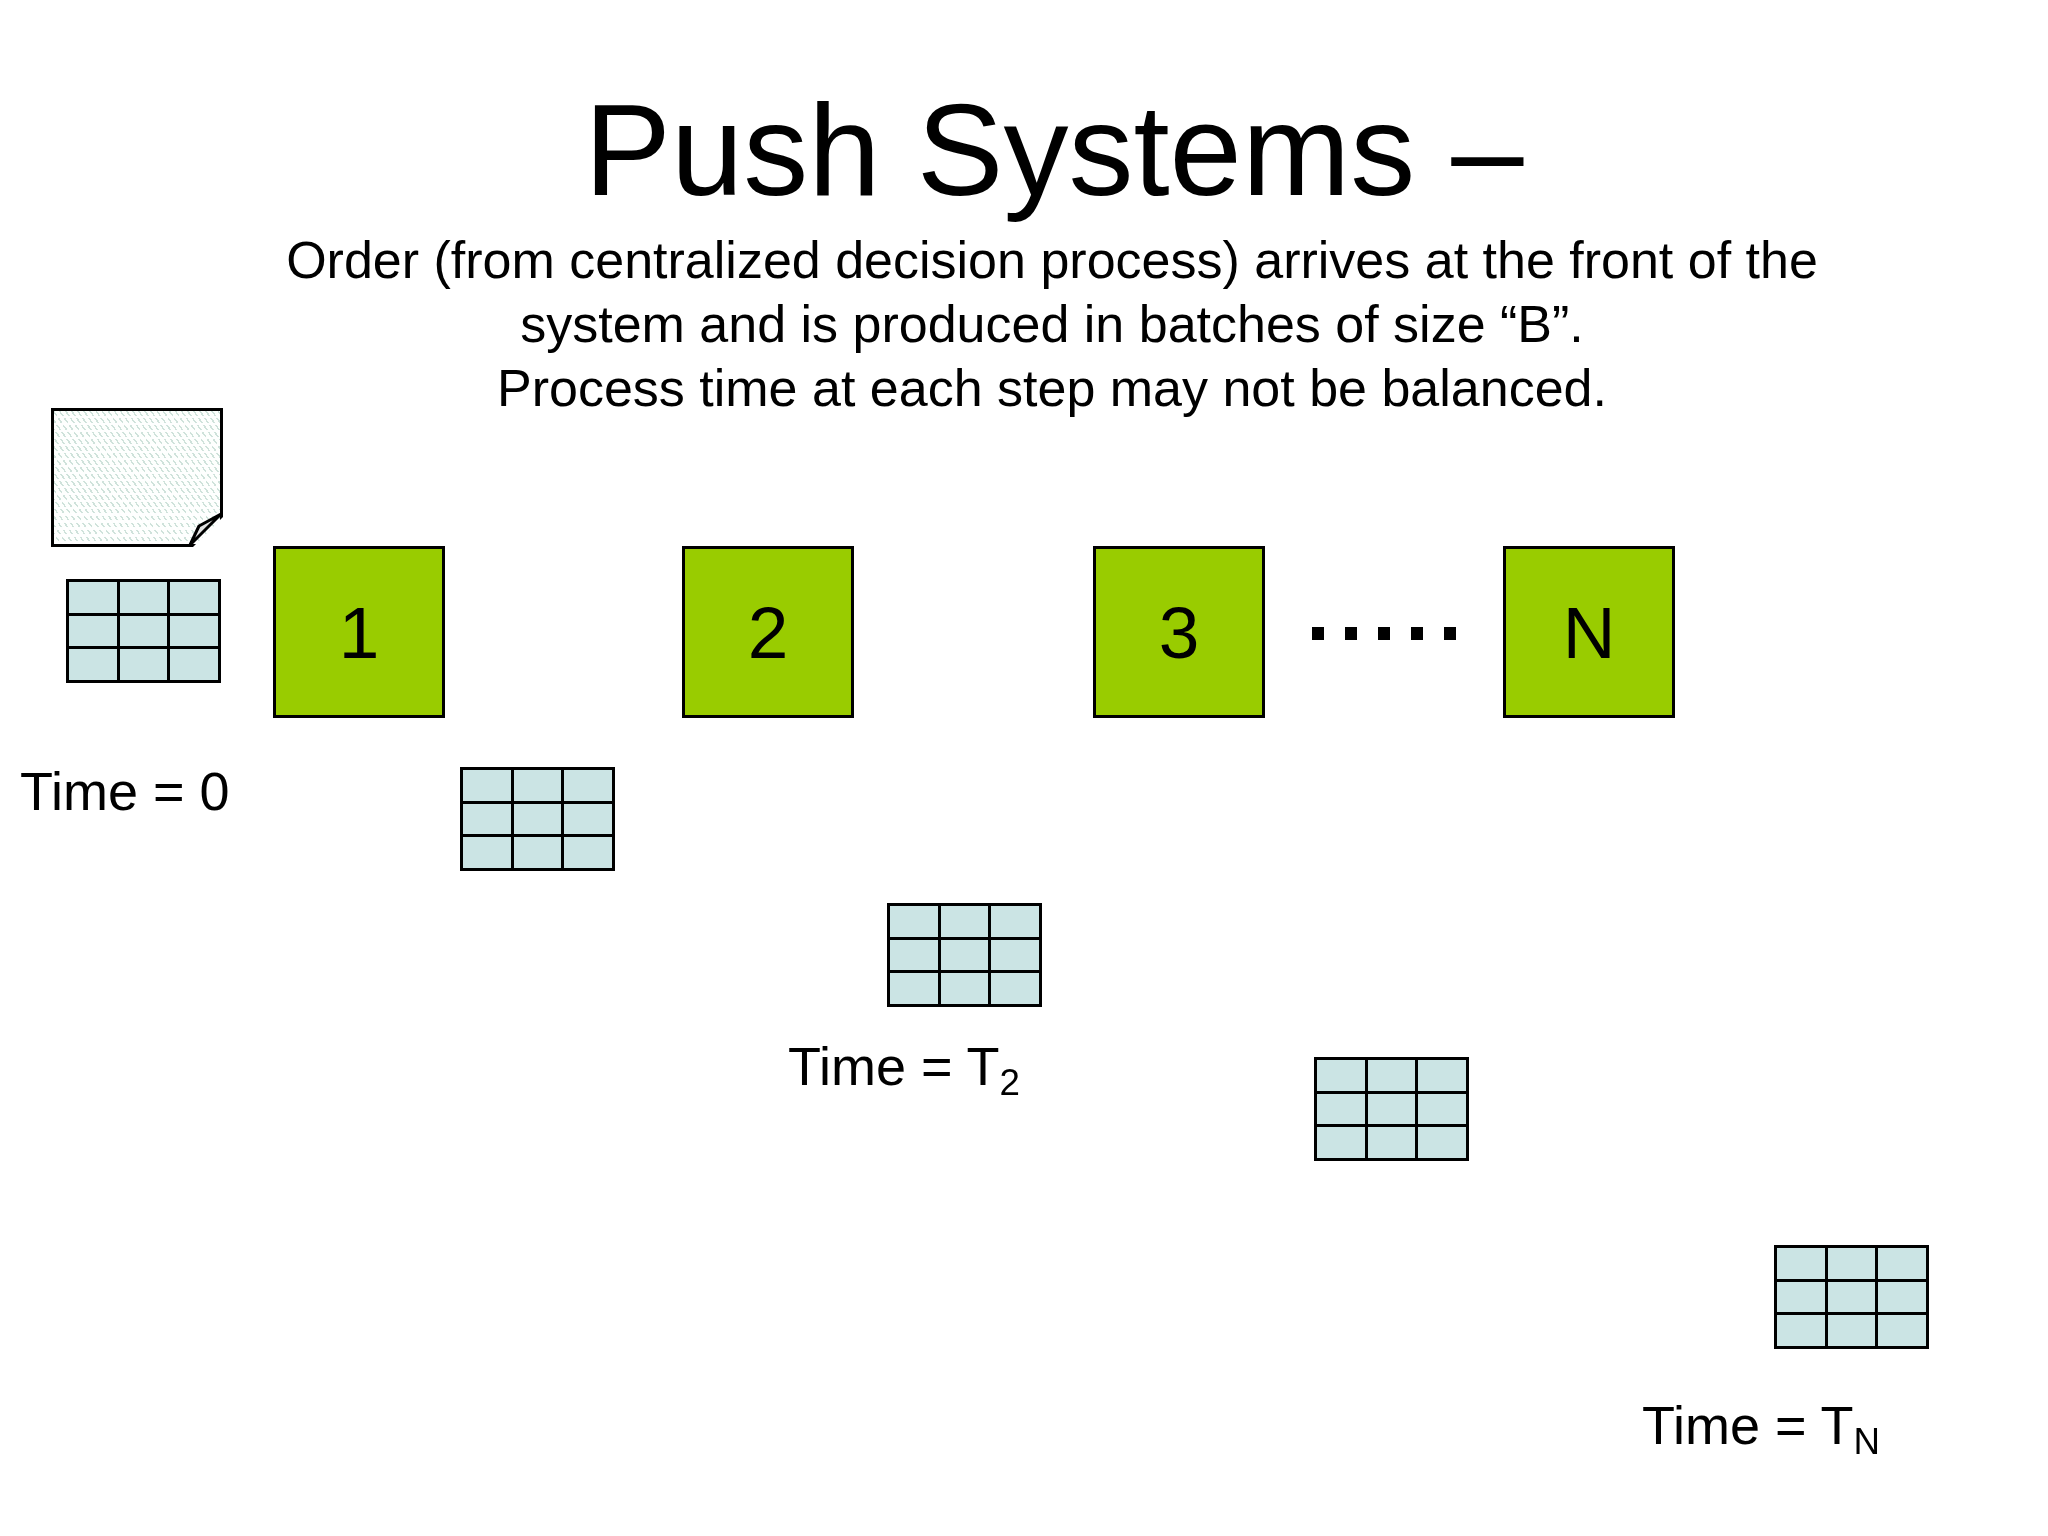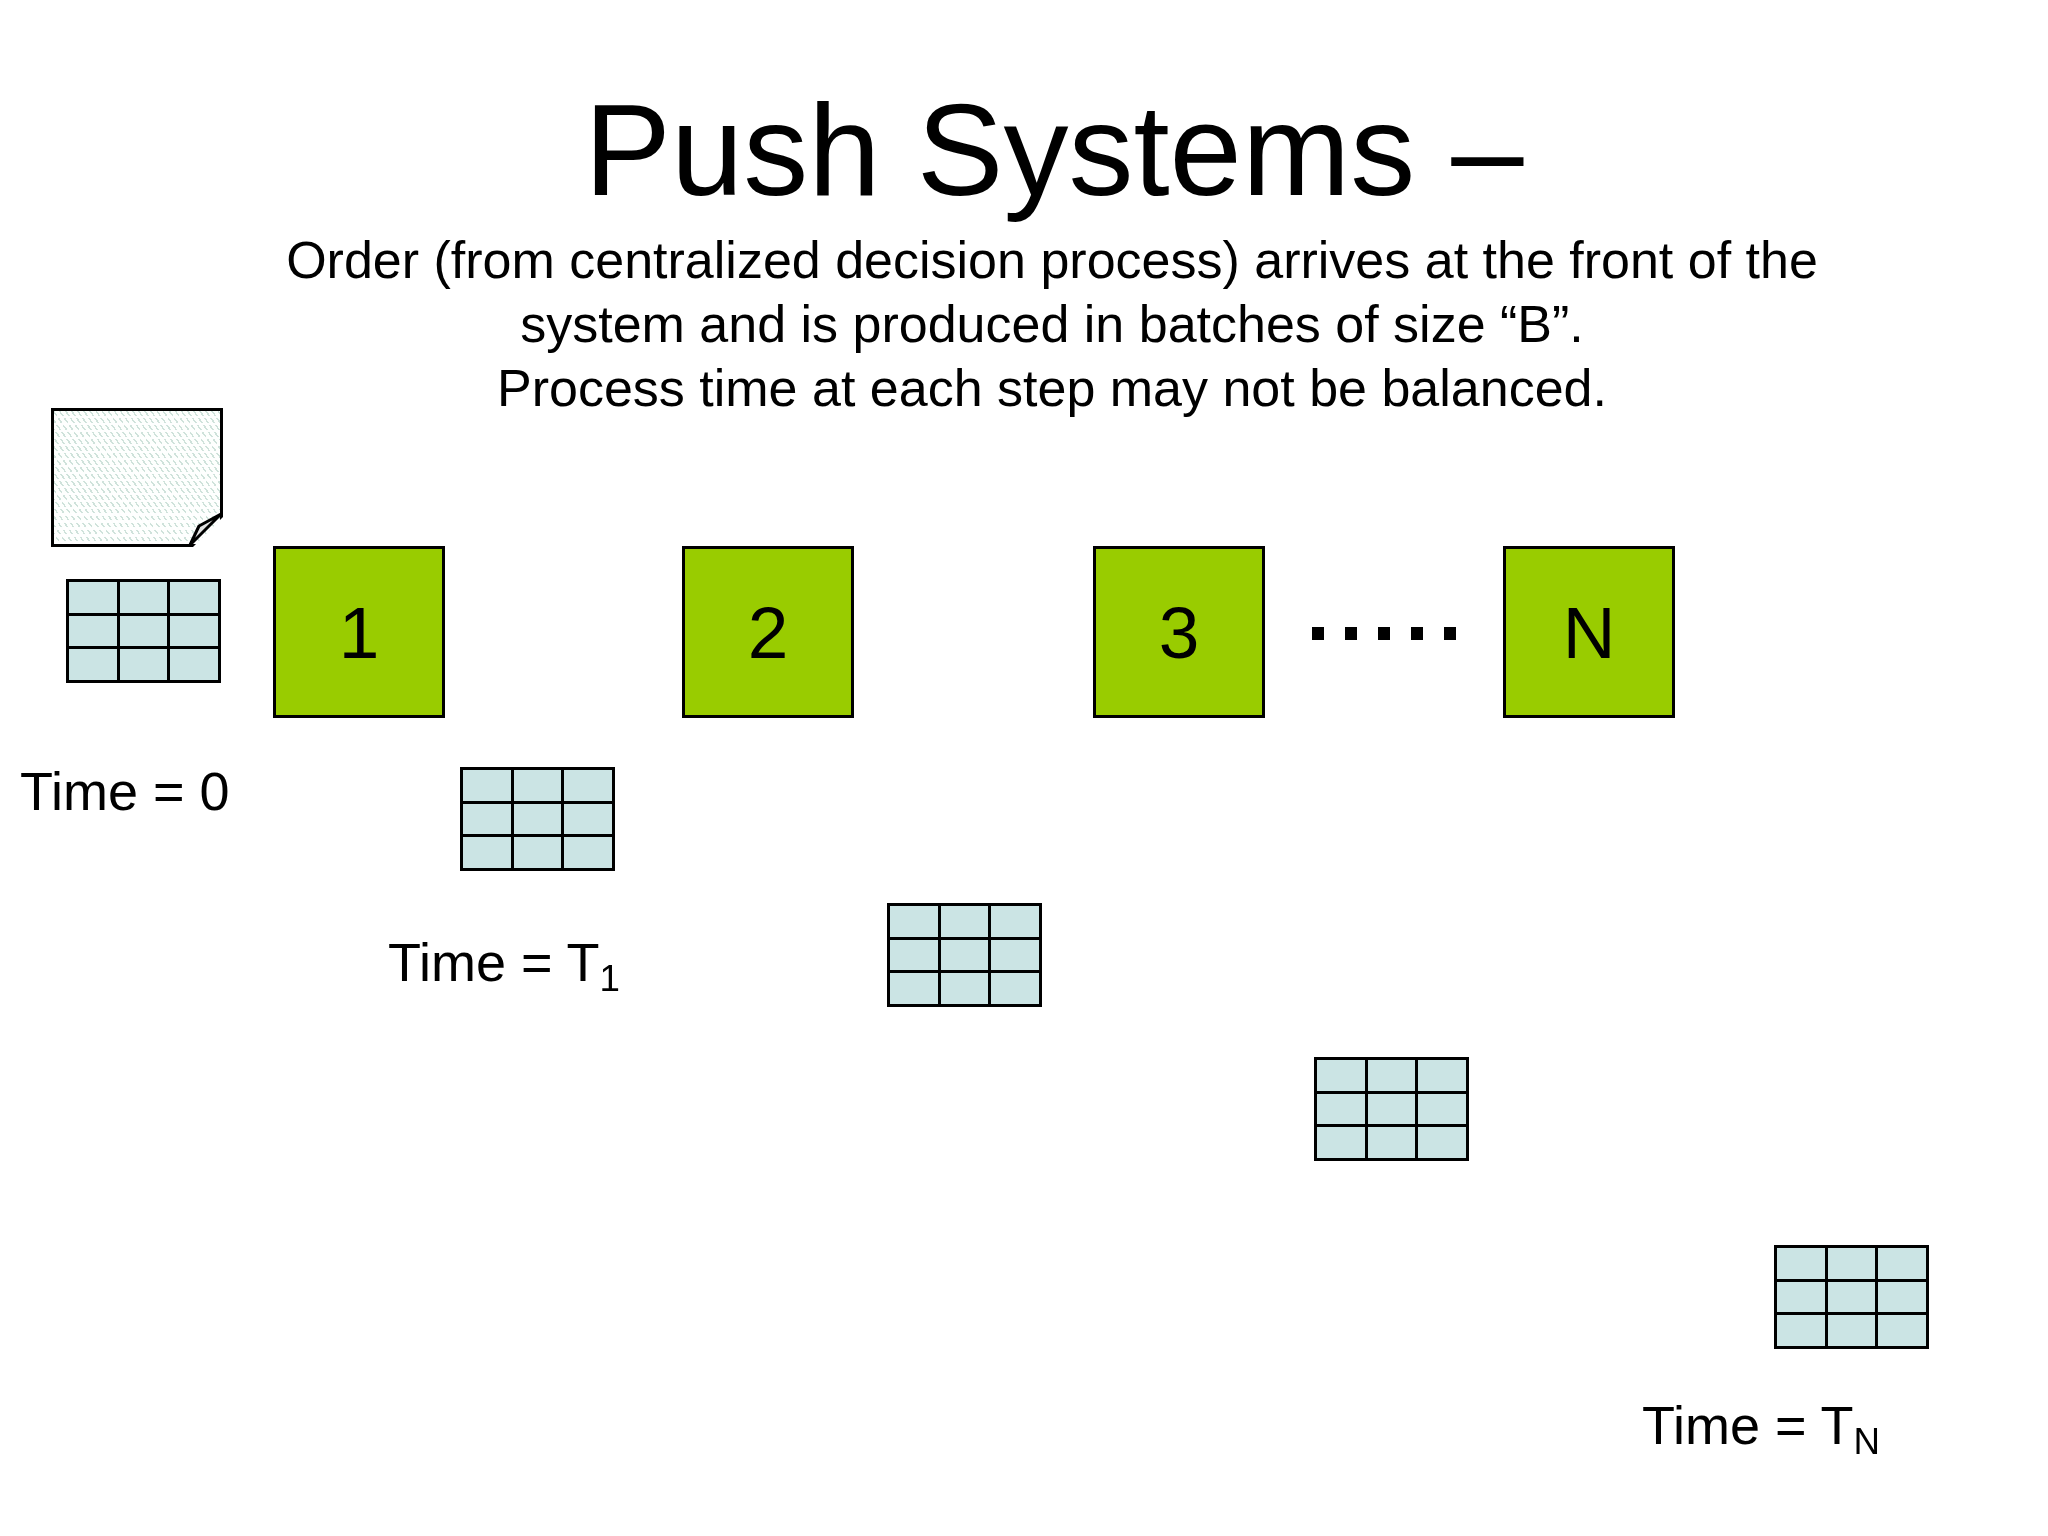--- a/index.html
+++ b/index.html
@@ -142,20 +142,20 @@
       <span class="dot"></span>
       <span class="dot"></span>
       <span class="dot"></span>
       <span class="dot"></span>
       <span class="dot"></span>
     </div>
 
   <div class="time-label" style="left:20px;top:762px">
     <span>Time = 0</span><span class="sub"></span>
   </div>
-  <div class="time-label" style="left:388px;top:933px">
-    <span>Time = T</span><span class="sub">1</span>
+  <div class="time-label" style="left:788px;top:1037px">
+    <span>Time = T</span><span class="sub">2</span>
   </div>
   <div class="time-label" style="left:1642px;top:1396px">
     <span>Time = T</span><span class="sub">N</span>
   </div>
 
 </div>
 
 </body></html>

